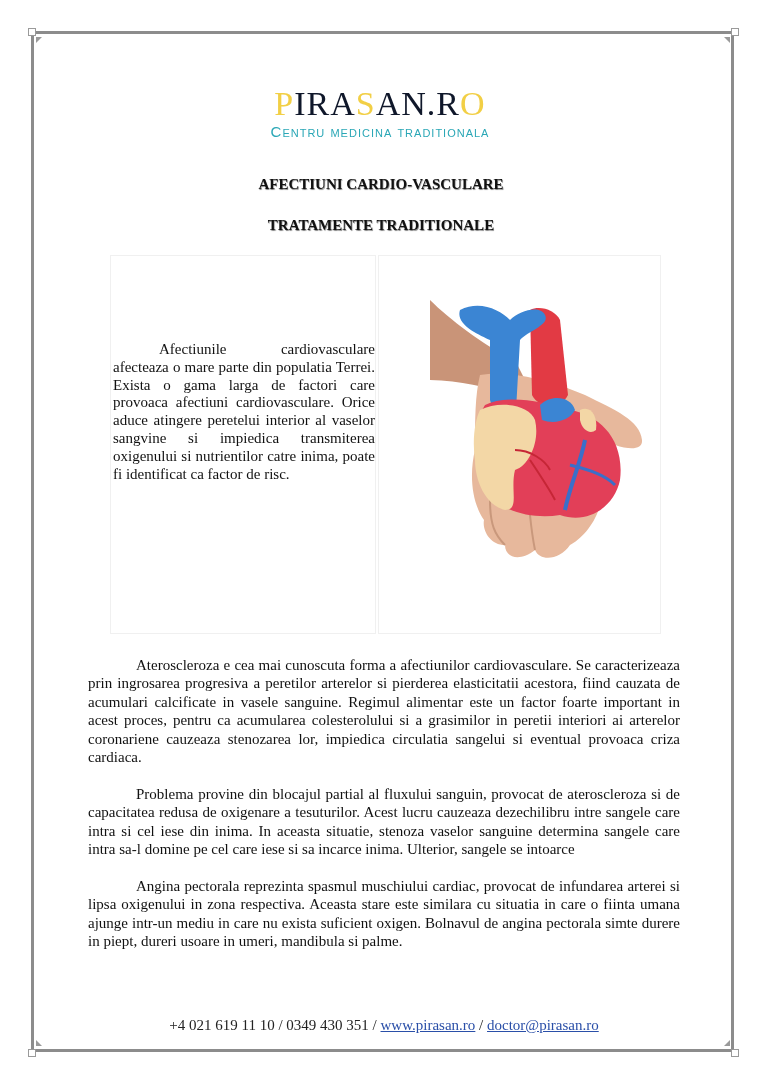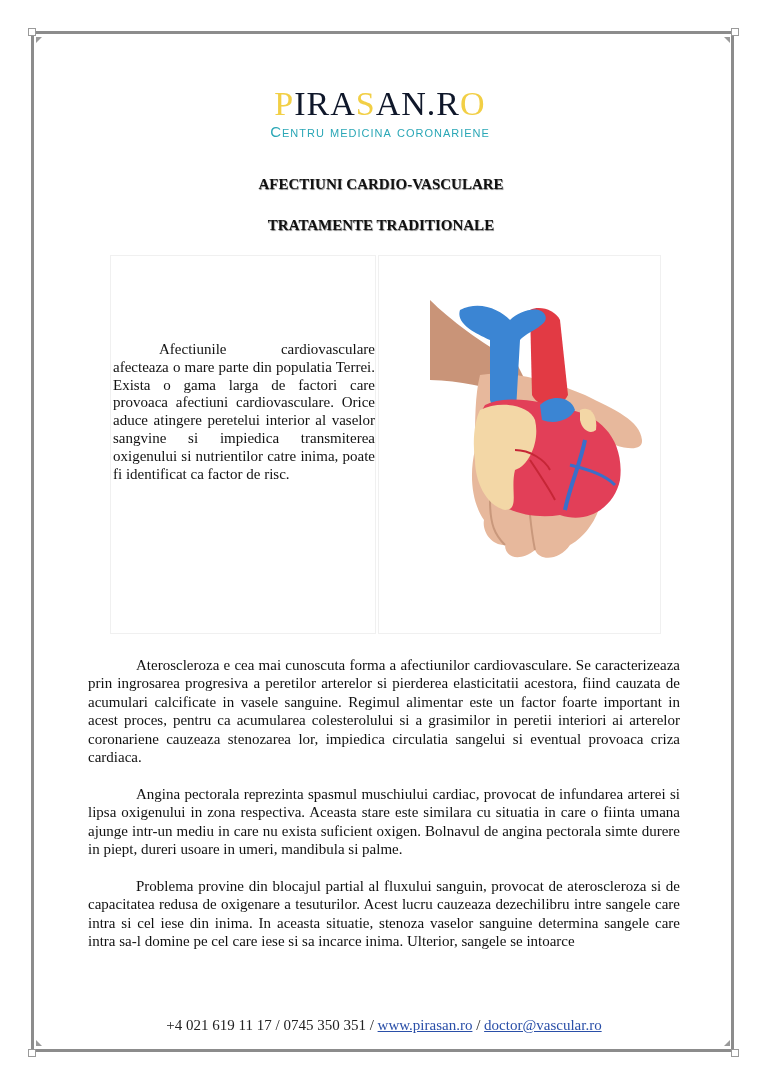--- a/index.html
+++ b/index.html
@@ -50,21 +50,21 @@
 <div class="corner br"></div>
 <div class="tri tl"></div>
 <div class="tri tr"></div>
 <div class="tri bl"></div>
 <div class="tri br"></div>
 
 <div class="logo">
   <div class="logo-title">
     <span class="c1">P</span><span class="c2">IRA</span><span class="c1">S</span><span class="c2">AN.R</span><span class="c1">O</span>
   </div>
-  <div class="logo-sub">Centru medicina coronariene</div>
+  <div class="logo-sub">Centru medicina traditionala</div>
 </div>
 
 <div class="heading h1">AFECTIUNI CARDIO-VASCULARE</div>
 <div class="heading h2">TRATAMENTE TRADITIONALE</div>
 
 <div class="table-box">
   <div class="cell-left"></div>
   <div class="cell-right"></div>
 </div>
 
@@ -93,19 +93,19 @@
   <path d="M160 110 C170 105 178 115 176 130 C170 135 162 130 160 120 Z" fill="#f3d7a6"></path>
 
   <path d="M165 140 C160 165 150 185 145 210" stroke="#3b6fc9" stroke-width="4" fill="none"></path>
   <path d="M150 165 C170 170 185 175 195 185" stroke="#3b6fc9" stroke-width="3" fill="none"></path>
   <path d="M110 160 C120 175 130 190 135 200" stroke="#c62636" stroke-width="2" fill="none"></path>
   <path d="M95 150 C110 150 125 160 130 170" stroke="#c62636" stroke-width="2" fill="none"></path>
 </svg>
 
 <div class="body-text">
   <p>Ateroscleroza e cea mai cunoscuta forma a afectiunilor cardiovasculare. Se caracterizeaza prin ingrosarea progresiva a peretilor arterelor si pierderea elasticitatii acestora, fiind cauzata de acumulari calcificate in vasele sanguine. Regimul alimentar este un factor foarte important in acest proces, pentru ca acumularea colesterolului si a grasimilor in peretii interiori ai arterelor coronariene cauzeaza stenozarea lor, impiedica circulatia sangelui si eventual provoaca criza cardiaca.</p>
+  <p>Problema provine din blocajul partial al fluxului sanguin, provocat de ateroscleroza si de capacitatea redusa de oxigenare a tesuturilor. Acest lucru cauzeaza dezechilibru intre sangele care intra si cel iese din inima. In aceasta situatie, stenoza vaselor sanguine determina sangele care intra sa-l domine pe cel care iese si sa incarce inima. Ulterior, sangele se intoarce</p>
   <p>Angina pectorala reprezinta spasmul muschiului cardiac, provocat de infundarea arterei si lipsa oxigenului in zona respectiva. Aceasta stare este similara cu situatia in care o fiinta umana ajunge intr-un mediu in care nu exista suficient oxigen. Bolnavul de angina pectorala simte durere in piept, dureri usoare in umeri, mandibula si palme.</p>
-  <p>Problema provine din blocajul partial al fluxului sanguin, provocat de ateroscleroza si de capacitatea redusa de oxigenare a tesuturilor. Acest lucru cauzeaza dezechilibru intre sangele care intra si cel iese din inima. In aceasta situatie, stenoza vaselor sanguine determina sangele care intra sa-l domine pe cel care iese si sa incarce inima. Ulterior, sangele se intoarce</p>
 </div>
 
 <div class="footer">
-  <span>+4 021 619 11 17</span><span> / </span><span>0745 350 351</span><span> / </span><a>www.pirasan.ro</a><span> / </span><a>doctor@vascular.ro</a>
+  <span>+4 021 619 11 10</span><span> / </span><span>0349 430 351</span><span> / </span><a>www.pirasan.ro</a><span> / </span><a>doctor@pirasan.ro</a>
 </div>
 
 </body></html>

